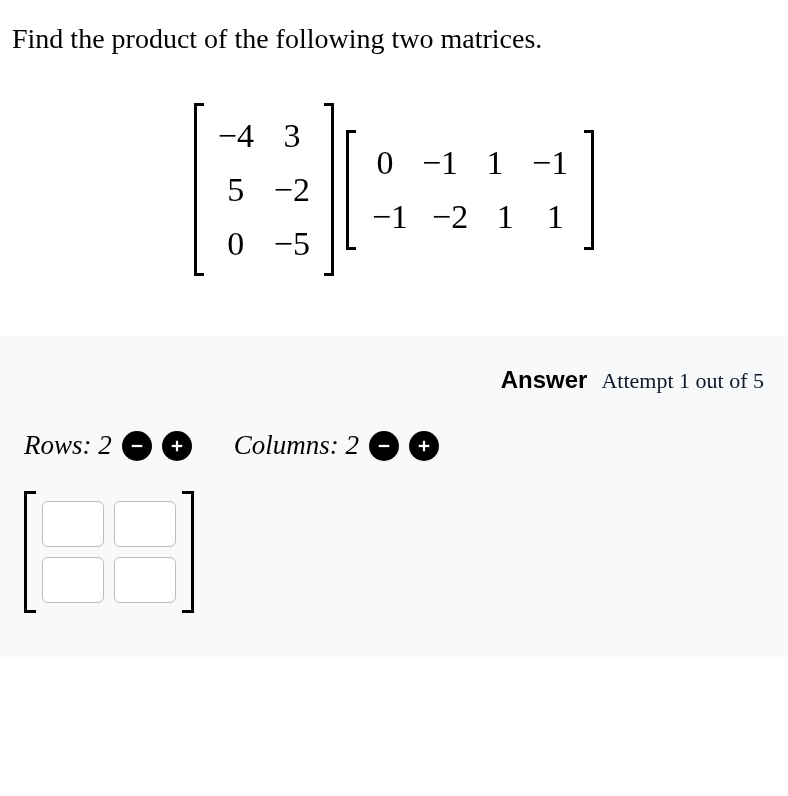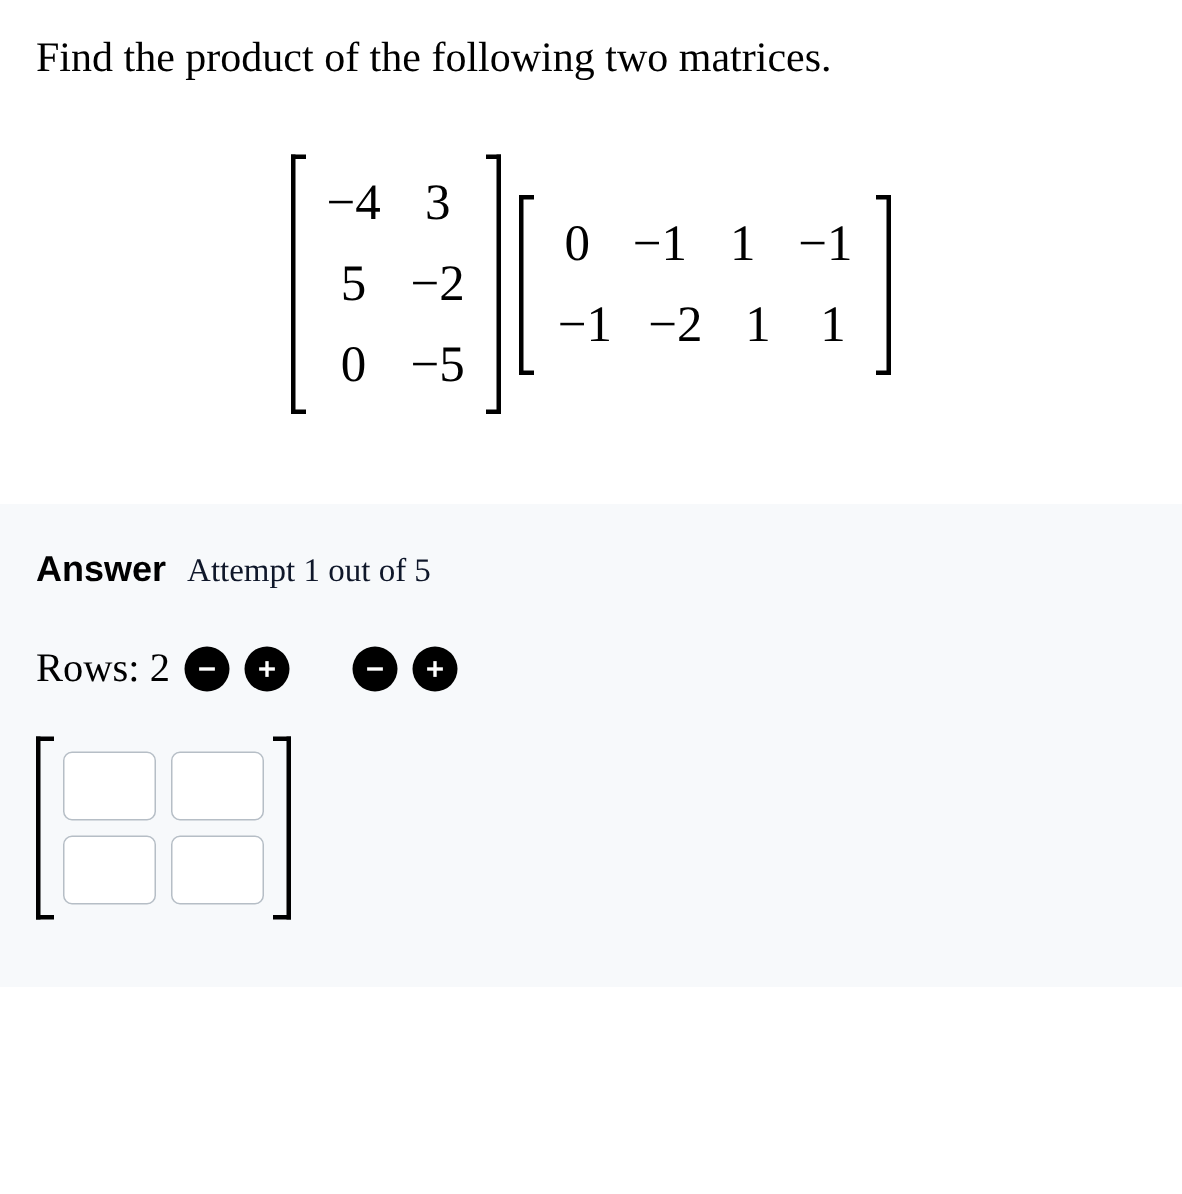--- a/index.html
+++ b/index.html
@@ -5,21 +5,21 @@
   * { box-sizing: border-box; }
   body {
     margin: 0;
     padding: 0;
     font-family: Georgia, 'Times New Roman', serif;
     color: #000;
     background: #fff;
     width: 788px;
   }
   .question {
-    padding: 20px 24px 10px 24px;
+    padding: 20px 24px 10px 12px;
     font-size: 28px;
     line-height: 1.35;
   }
   .matrices-wrap {
     display: flex;
     justify-content: center;
     align-items: center;
     padding: 35px 0 60px 0;
     font-size: 34px;
     gap: 12px;
@@ -56,37 +56,39 @@
 
   .answer-panel {
     background: #f7f9fb;
     padding: 30px 24px 40px 24px;
   }
   .answer-row {
     display: flex;
     align-items: baseline;
     gap: 14px;
     margin-bottom: 36px;
+    justify-content: flex-end;
   }
   .answer-label {
     font-family: -apple-system, BlinkMacSystemFont, 'Segoe UI', Arial, sans-serif;
     font-weight: 700;
     font-size: 24px;
   }
   .attempt {
     font-family: Georgia, serif;
     color: #0f172a;
     font-size: 22px;
   }
   .dims-row {
     display: flex;
     align-items: center;
     gap: 10px;
     font-size: 27px;
     margin-bottom: 30px;
+    font-style: italic;
   }
   .dims-row .spacer { width: 22px; }
   .circle-btn {
     width: 30px;
     height: 30px;
     border-radius: 50%;
     background: #000;
     color: #fff;
     display: inline-flex;
     align-items: center;
@@ -178,20 +180,21 @@
           <rect x="5" y="10.5" width="14" height="3" fill="#fff"></rect>
         </svg>
     </span>
     <span class="circle-btn">
       <svg viewBox="0 0 24 24">
           <rect x="5" y="10.5" width="14" height="3" fill="#fff"></rect>
           <rect x="10.5" y="5" width="3" height="14" fill="#fff"></rect>
         </svg>
     </span>
     <span class="spacer"></span>
+    <span><span>Columns: </span><span>2</span></span>
     <span class="circle-btn">
       <svg viewBox="0 0 24 24">
           <rect x="5" y="10.5" width="14" height="3" fill="#fff"></rect>
         </svg>
     </span>
     <span class="circle-btn">
       <svg viewBox="0 0 24 24">
           <rect x="5" y="10.5" width="14" height="3" fill="#fff"></rect>
           <rect x="10.5" y="5" width="3" height="14" fill="#fff"></rect>
         </svg>

